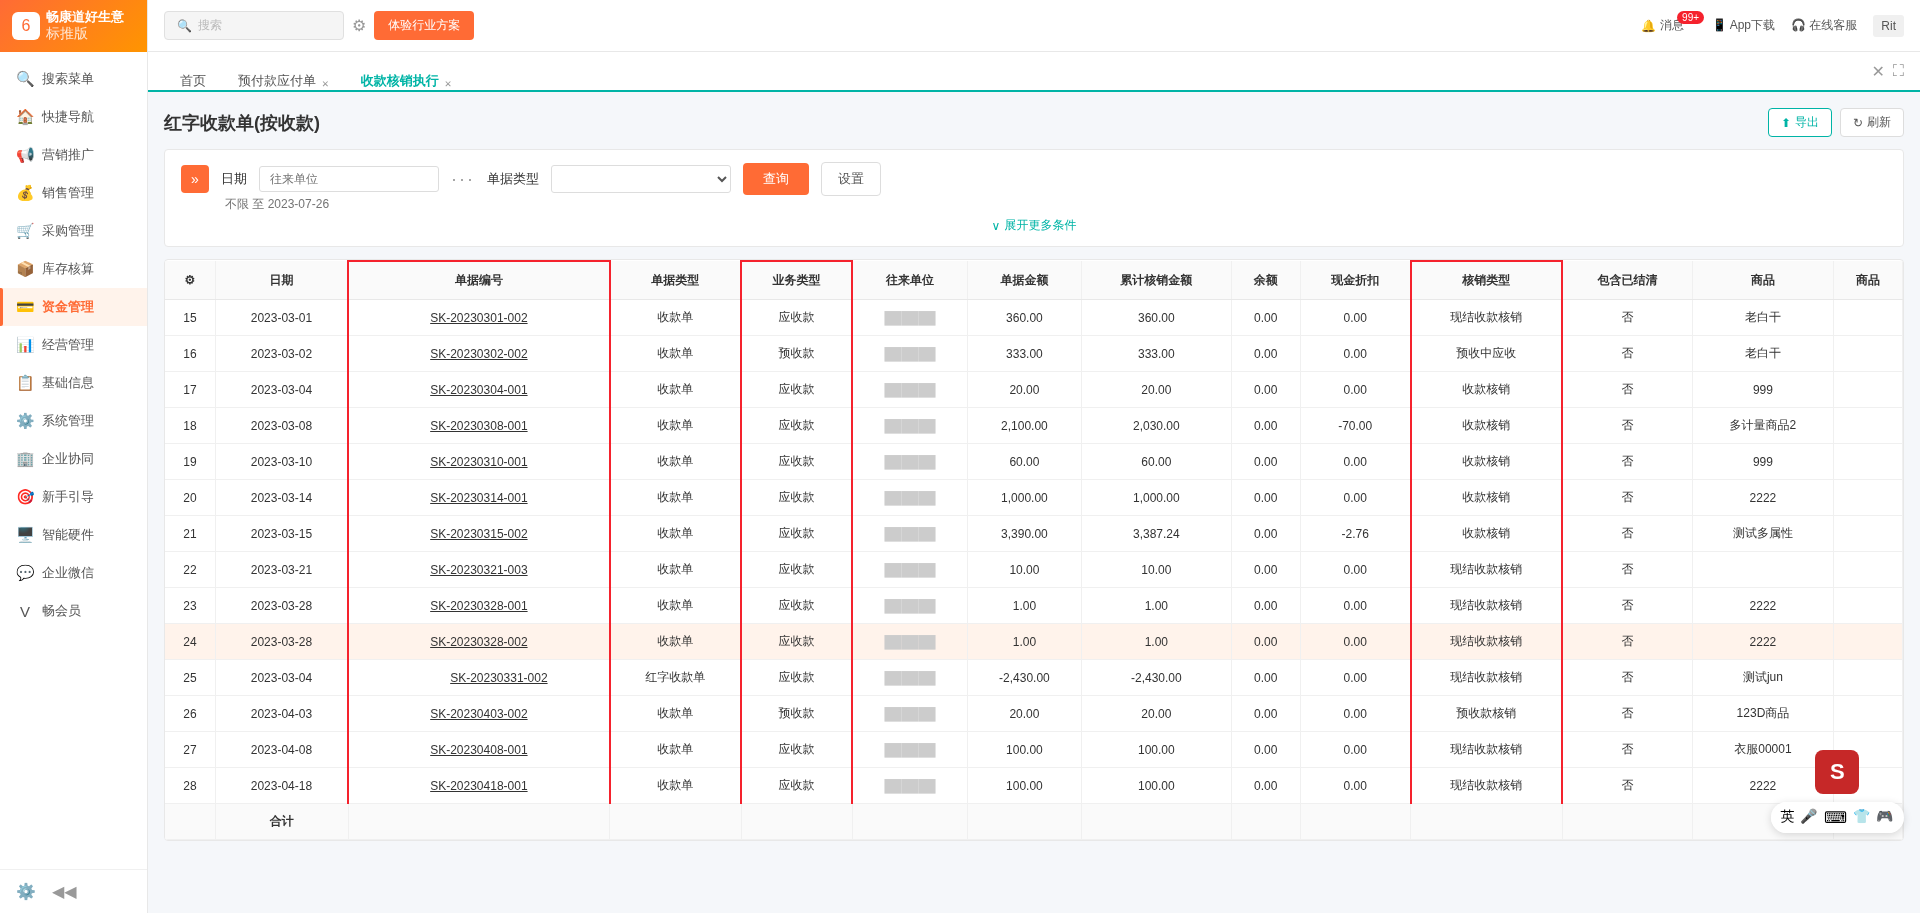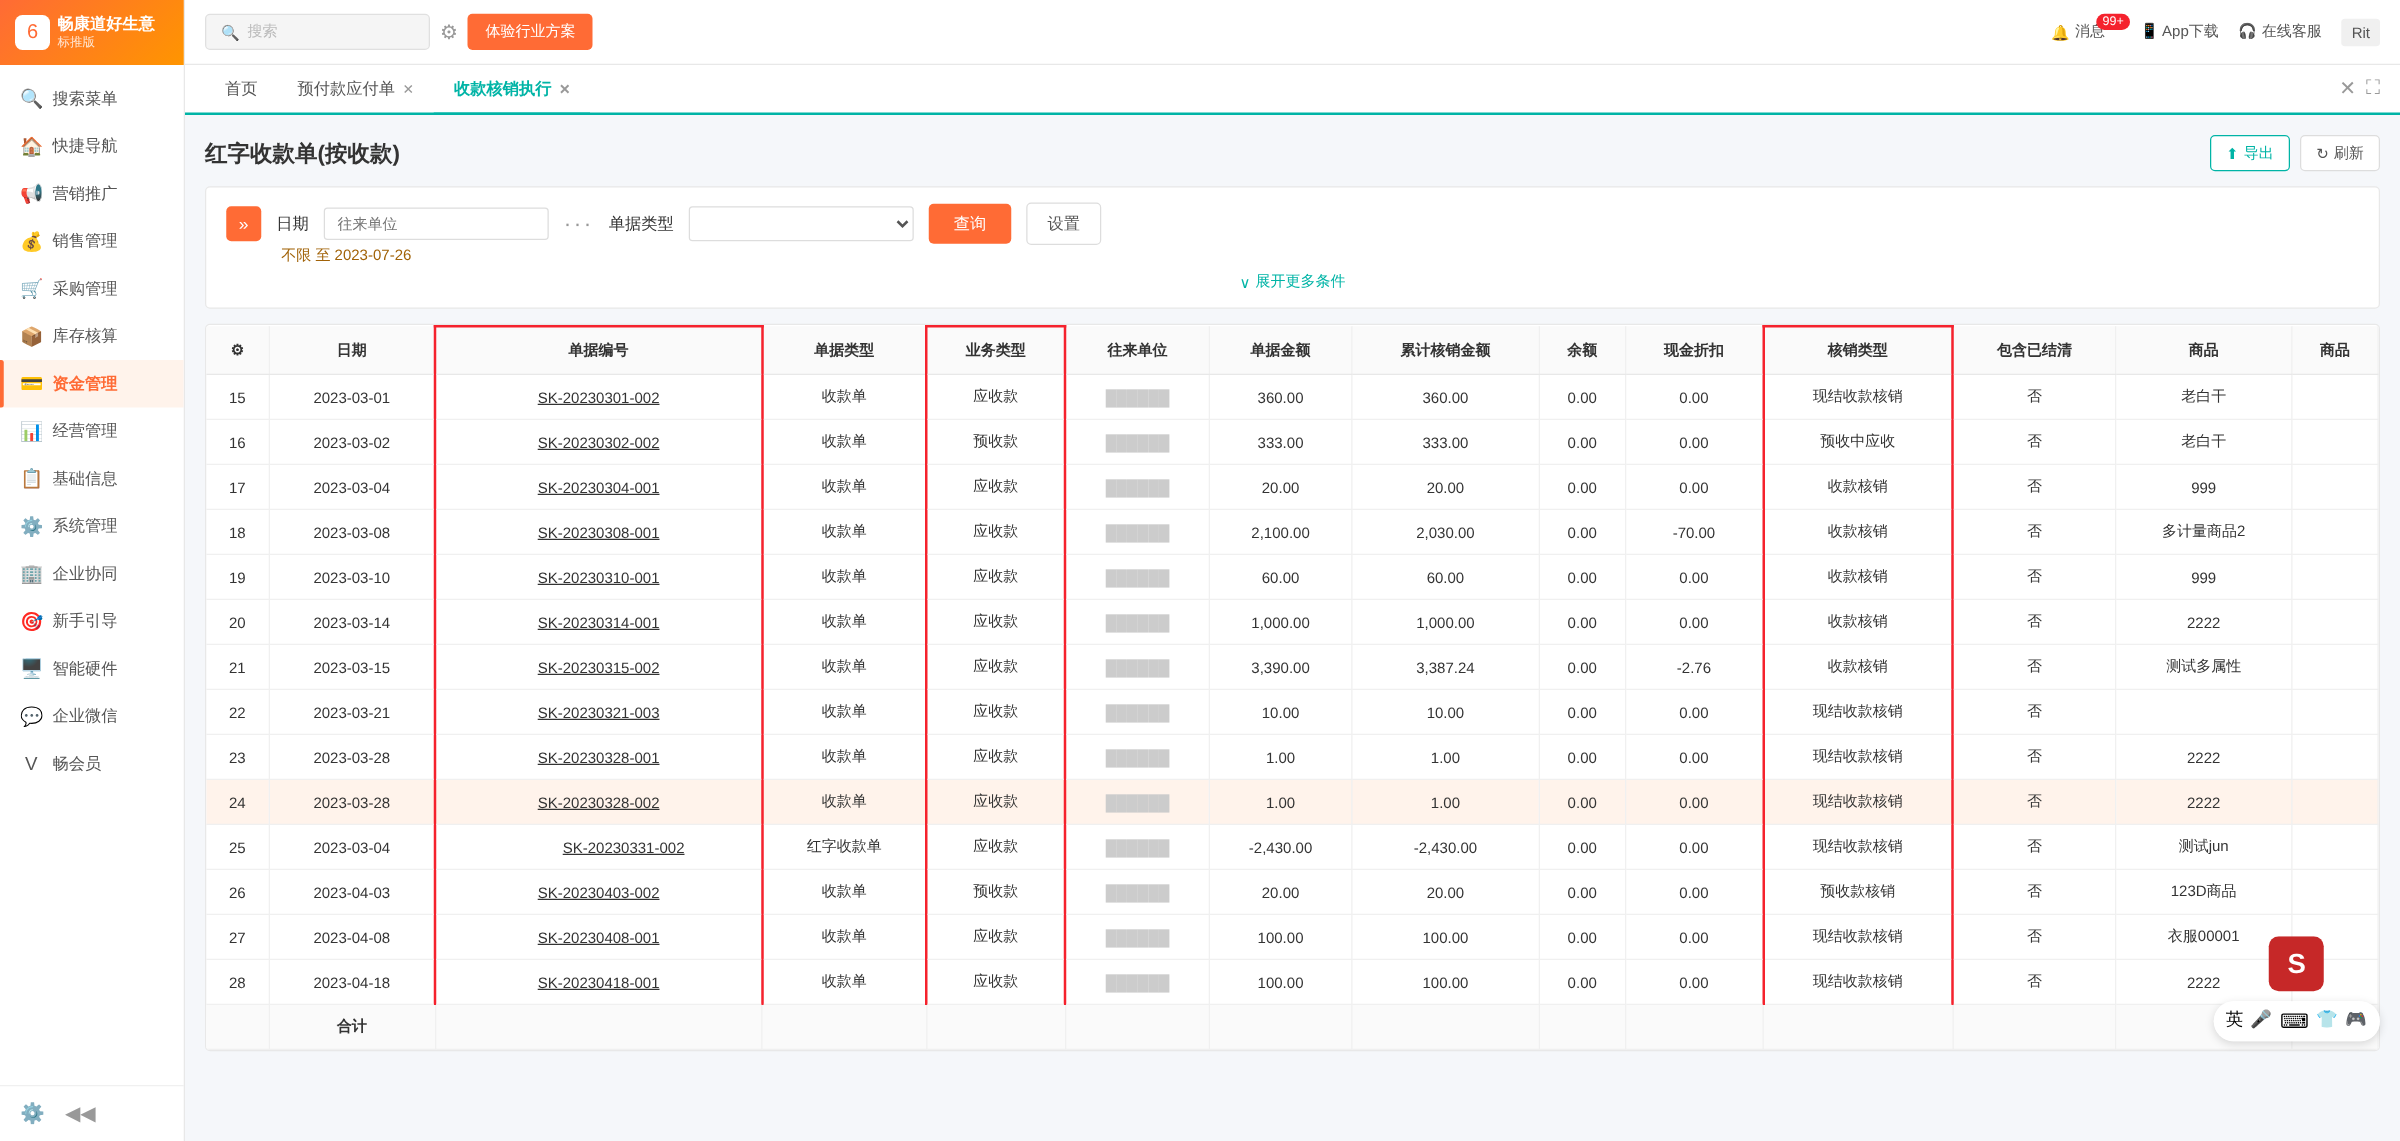--- a/index.html
+++ b/index.html
@@ -24,21 +24,21 @@
       height: 52px;
     }
     .sidebar-logo-icon {
       width: 28px; height: 28px;
       background: #fff;
       border-radius: 6px;
       display: flex; align-items: center; justify-content: center;
       font-size: 16px; color: #ff6b35;
     }
     .sidebar-logo-text { color: #fff; font-size: 13px; font-weight: bold; line-height: 1.2; }
-    .sidebar-logo-sub { color: rgba(255,255,255,0.8); font-size: 10px; font-family: Liberation Serif, serif; }
+    .sidebar-logo-sub { color: rgba(255,255,255,0.8); font-size: 14px; font-family: Liberation Serif, serif; }
 
     .sidebar-menu { flex: 1; overflow-y: auto; padding: 8px 0; }
     .sidebar-item {
       display: flex; align-items: center; gap: 8px;
       padding: 10px 16px;
       cursor: pointer;
       color: #555;
       font-size: 13px;
       position: relative;
     }
@@ -101,26 +101,27 @@
       border-bottom: 2px solid #00b4a6;
       display: flex;
       align-items: center;
       padding: 0 16px;
       height: 40px;
       gap: 0;
     }
     .tab {
       padding: 0 16px;
       height: 40px;
-      display: flex; align-items: center; gap: 6px;
+      display: flex; align-items: flex-end; gap: 6px;
       font-size: 13px;
       color: #555;
       cursor: pointer;
       border-bottom: 2px solid transparent;
       margin-bottom: -2px;
+      font-family: Liberation Mono, monospace;
     }
     .tab.active {
       color: #00b4a6;
       border-bottom: 2px solid #00b4a6;
       font-weight: bold;
     }
     .tab-close { font-size: 11px; color: #999; }
     .tab-home { color: #555; }
     .tabbar-actions { margin-left: auto; display: flex; gap: 8px; }
     .tabbar-action-icon { font-size: 16px; color: #999; cursor: pointer; }
@@ -424,21 +425,21 @@
         <input class="filter-input" type="text" placeholder="往来单位" style="">
         <span class="filter-dots">···</span>
         <span class="filter-label">单据类型</span>
         <select class="filter-select">
           <option></option>
         </select>
         <button class="btn-query">查询</button>
         <button class="btn-settings">设置</button>
       </div>
       <div style="padding-left:44px;">
-        <span style="font-size:12px;color:#a16207;">不限 至 2023-07-26</span>
+        <span style="font-size:12px;color:#737373;">不限 至 2023-07-26</span>
       </div>
       <div class="expand-more">
         <span>∨</span>
         <span>展开更多条件</span>
       </div>
     </div>
 
     <div class="table-container">
       <table class="data-table">
         <thead>

